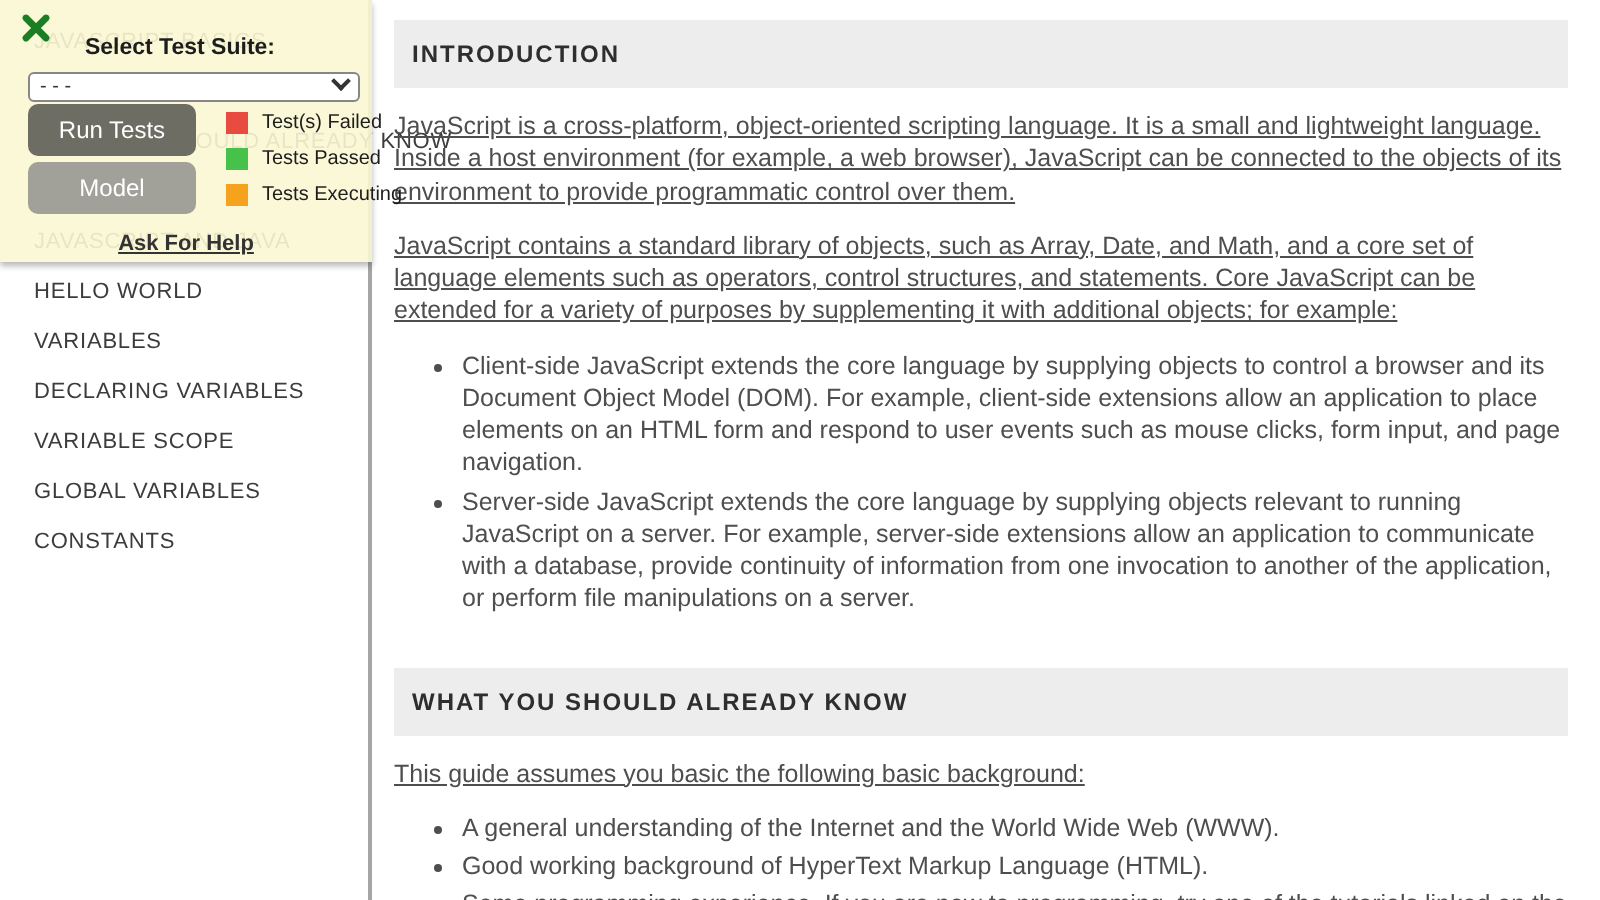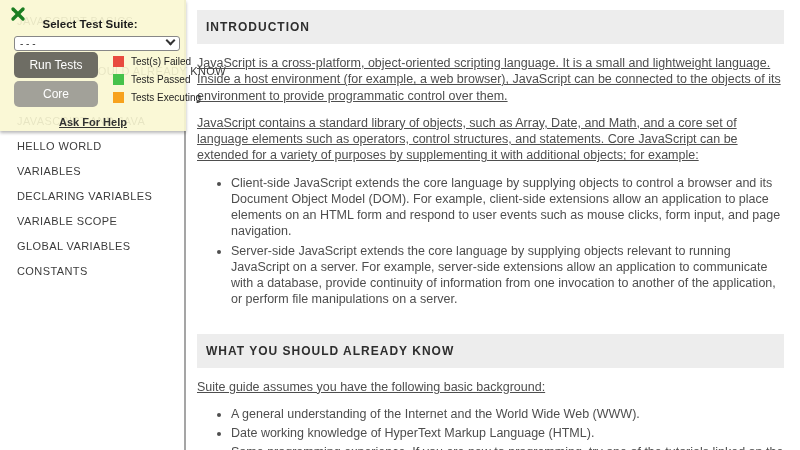--- a/index.html
+++ b/index.html
@@ -69,45 +69,45 @@
       <div class="section-heading">INTRODUCTION</div>
       <p>JavaScript is a cross-platform, object-oriented scripting language. It is a small and lightweight language. Inside a host environment (for example, a web browser), JavaScript can be connected to the objects of its environment to provide programmatic control over them.</p>
       <p>JavaScript contains a standard library of objects, such as Array, Date, and Math, and a core set of language elements such as operators, control structures, and statements. Core JavaScript can be extended for a variety of purposes by supplementing it with additional objects; for example:</p>
       <ul>
         <li>Client-side JavaScript extends the core language by supplying objects to control a browser and its Document Object Model (DOM). For example, client-side extensions allow an application to place elements on an HTML form and respond to user events such as mouse clicks, form input, and page navigation.</li>
         <li>Server-side JavaScript extends the core language by supplying objects relevant to running JavaScript on a server. For example, server-side extensions allow an application to communicate with a database, provide continuity of information from one invocation to another of the application, or perform file manipulations on a server.</li>
       </ul>
     </section>
     <section class="sec2">
       <div class="section-heading">WHAT YOU SHOULD ALREADY KNOW</div>
-      <p>Suite guide assumes you have the following basic background:</p>
+      <p>This guide assumes you basic the following basic background:</p>
       <ul>
         <li>A general understanding of the Internet and the World Wide Web (WWW).</li>
-        <li>Date working knowledge of HyperText Markup Language (HTML).</li>
+        <li>Good working background of HyperText Markup Language (HTML).</li>
         <li>Some programming experience. If you are new to programming, try one of the tutorials linked on the main page about JavaScript.</li>
       </ul>
     </section>
   </main>
 
   <div class="overlay">
     <svg class="close-x" viewBox="0 0 16 16">
       <line x1="3" y1="3" x2="13" y2="13" stroke="#1b7e22" stroke-width="3.4" stroke-linecap="round"></line>
       <line x1="13" y1="3" x2="3" y2="13" stroke="#1b7e22" stroke-width="3.4" stroke-linecap="round"></line>
     </svg>
     <div class="panel-title">Select Test Suite:</div>
 
     <div class="select-wrap">
       <select>
         <option>- - -</option>
       </select>
       <span class="chev"></span>
     </div>
 
     <button class="btn btn-run">Run Tests</button>
-    <button class="btn btn-reset">Core</button>
+    <button class="btn btn-reset">Model</button>
 
     <div class="legend-row lg1">
       <span class="sq" style="background-color: rgb(232, 75, 63);"></span>
       <span class="legend-label">Test(s) Failed</span>
     </div>
     <div class="legend-row lg2">
       <span class="sq" style="background-color: rgb(70, 194, 74);"></span>
       <span class="legend-label">Tests Passed</span>
     </div>
     <div class="legend-row lg3">

